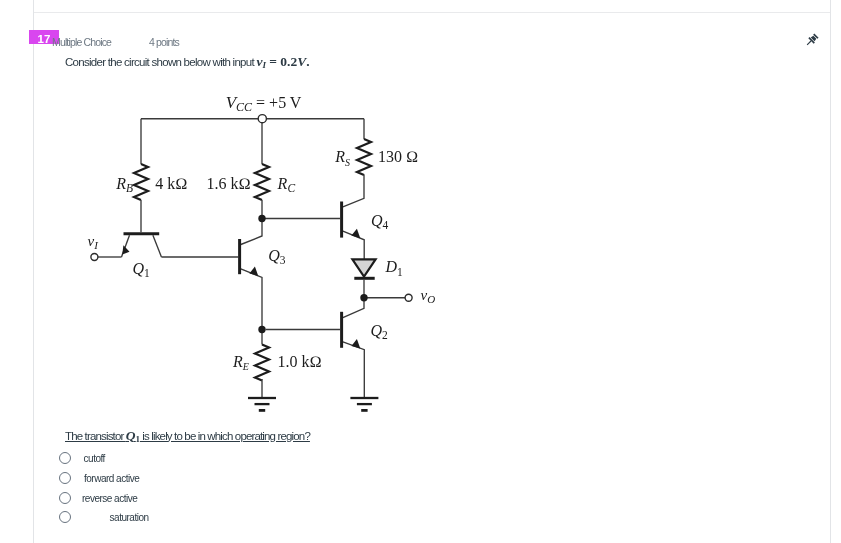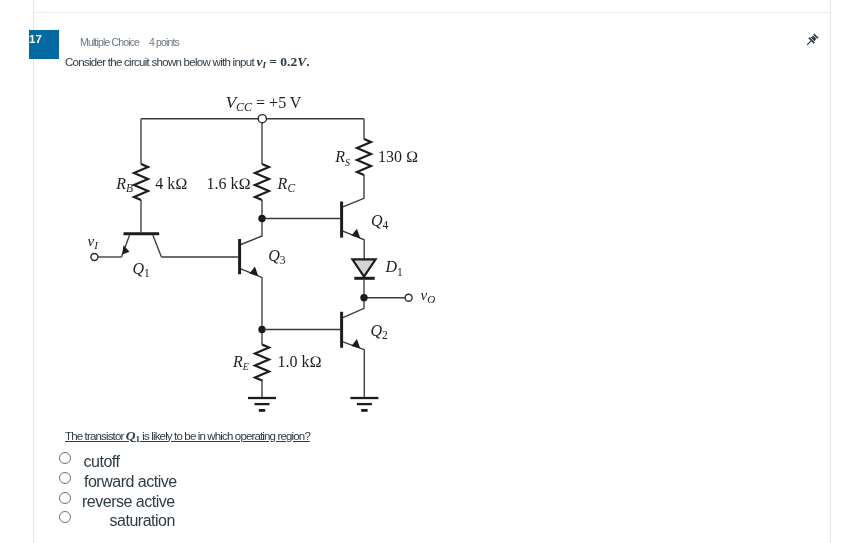--- a/index.html
+++ b/index.html
@@ -1,39 +1,39 @@
 <!DOCTYPE html>
 <html><head>
 <meta charset="utf-8">
 <style>
   html,body{margin:0;padding:0;}
   body{width:841px;height:543px;background:#fff;position:relative;overflow:hidden;
        font-family:"Liberation Sans",sans-serif;}
   .abs{position:absolute;}
   .vline{position:absolute;width:1px;background:#e2e4e7;top:0;height:543px;}
   .hline{position:absolute;height:1px;background:#e9eaec;}
-  .numbox{position:absolute;left:29px;top:30px;width:30px;height:29px;background:#0369a1;
-          color:#fff;font-size:11.5px;font-weight:bold;line-height:19px;}
+  .numbox{position:absolute;left:29px;top:30px;width:30px;height:14px;background:#d946ef;
+          color:#fff;font-size:11.5px;font-weight:bold;text-align:center;line-height:19px;}
   .hdr{position:absolute;top:35.5px;color:#6d7883;font-size:10.5px;letter-spacing:-0.85px;}
   .q{position:absolute;color:#2d3b45;font-size:11.5px;letter-spacing:-0.72px;margin-left:8px;}
   .math{font-family:"Liberation Serif",serif;font-style:italic;font-weight:600;
         font-size:13.5px;letter-spacing:0;}
   .math sub{font-size:9px;font-style:italic;vertical-align:-2px;line-height:0;}
-  .opt{position:absolute;color:#2d3b45;font-size:16px;letter-spacing:-0.5px;}
+  .opt{position:absolute;color:#2d3b45;font-size:10px;letter-spacing:-0.5px;}
   .radio{position:absolute;width:12px;height:12px;border:1.5px solid #68737f;
          border-radius:50%;background:#fff;box-sizing:border-box;}
 </style>
 </head>
 <body>
   <div class="vline" style="left:33px;"></div>
   <div class="vline" style="left:830px;"></div>
   <div class="hline" style="left:34px;top:12px;width:796px;"></div>
 
   <div class="numbox">17</div>
-  <div class="hdr" style="left:80px;text-align:right;">Multiple Choice</div>
+  <div class="hdr" style="left:52px;text-align:right;">Multiple Choice</div>
   <div class="hdr" style="left:149px;">4 points</div>
 
   <svg class="abs" style="left:802px;top:32px;" width="18" height="18" viewBox="0 0 18 18">
     <g transform="translate(9.5,8.5) rotate(45)" fill="#2d3b45" stroke="none">
       <rect x="-3" y="-7" width="6" height="1.7"></rect>
       <path d="M-2.1,-4.7 L2.1,-4.7 L2.7,-1.6 L-2.7,-1.6 Z"></path>
       <rect x="-3.8" y="-1" width="7.6" height="1.7"></rect>
       <line x1="0" y1="0.7" x2="0" y2="6.2" stroke="#2d3b45" stroke-width="1.1"></line>
     </g>
   </svg>

